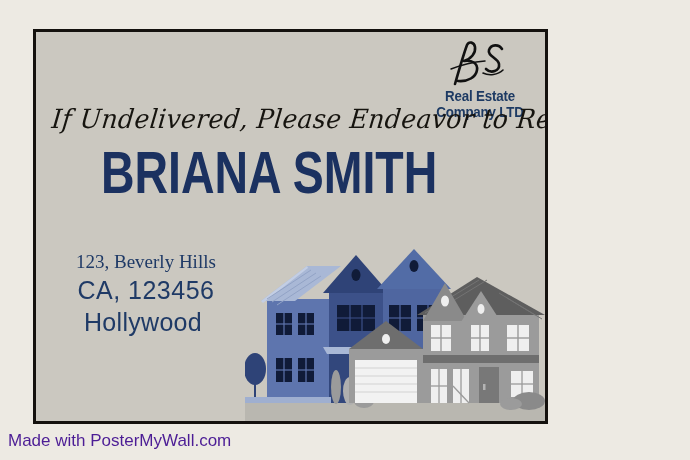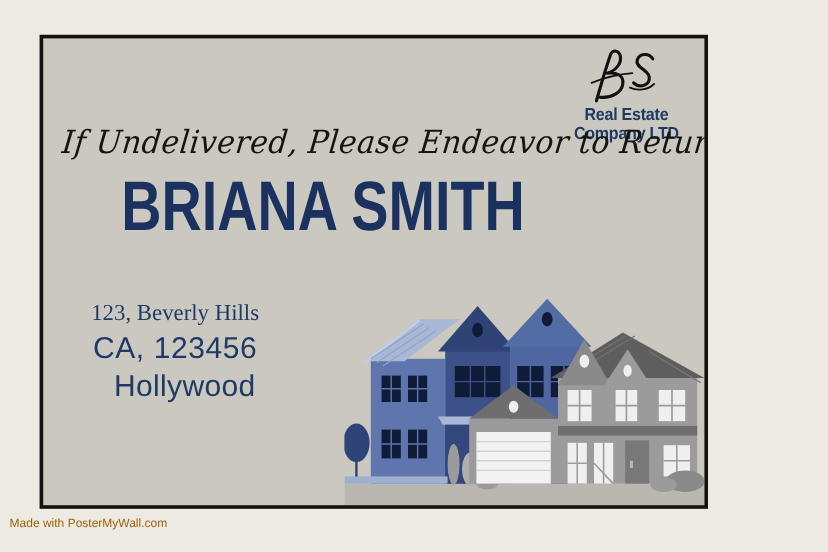--- a/index.html
+++ b/index.html
@@ -7,21 +7,21 @@
     width:690px;height:460px;
     background:#EDEAE3;
     font-family:"Liberation Sans", sans-serif;
     overflow:hidden;
     position:relative;
   }
   
   #envelope-card{
     position:absolute;
     left:33px; top:29px;
-    width:557px; height:395px;
+    width:515px; height:395px;
     background:#CBC8C0;
     border:3px solid #14110E;
     box-sizing:border-box;
     overflow:hidden;
   }
   
   #brand-logo{
     position:absolute; right:10px; top:8px;
     width:110px; text-align:center;
     line-height:1;
@@ -81,37 +81,37 @@
     line-height:1.3;
     margin-left:12px;
     letter-spacing:0.5px;
     white-space:nowrap;
     text-align:center;
   }
   #address-line-city{
     font-family:"Liberation Sans", sans-serif;
     font-size:25px;
     line-height:1.3;
-    margin-left:31px;
+    margin-left:20px;
     letter-spacing:0.3px;
     white-space:nowrap;
   }
   
   #house-illustration{
     position:absolute; right:0; bottom:0;
     width:300px; height:200px;
     display:block;
   }
   
   #footer-credit{
     position:absolute;
     left:8px; top:431px;
     font-family:"Liberation Sans", sans-serif;
-    font-size:10px;
-    color:#a16207;
+    font-size:17px;
+    color:#4c1d95;
   }
 </style>
 </head>
 <body>
 
 <div id="envelope-card">
 
   <div id="brand-logo">
     <svg id="monogram-icon" width="70" height="48" viewBox="0 0 70 48">
       <g fill="none" stroke="#111111" stroke-linecap="round" stroke-linejoin="round">

